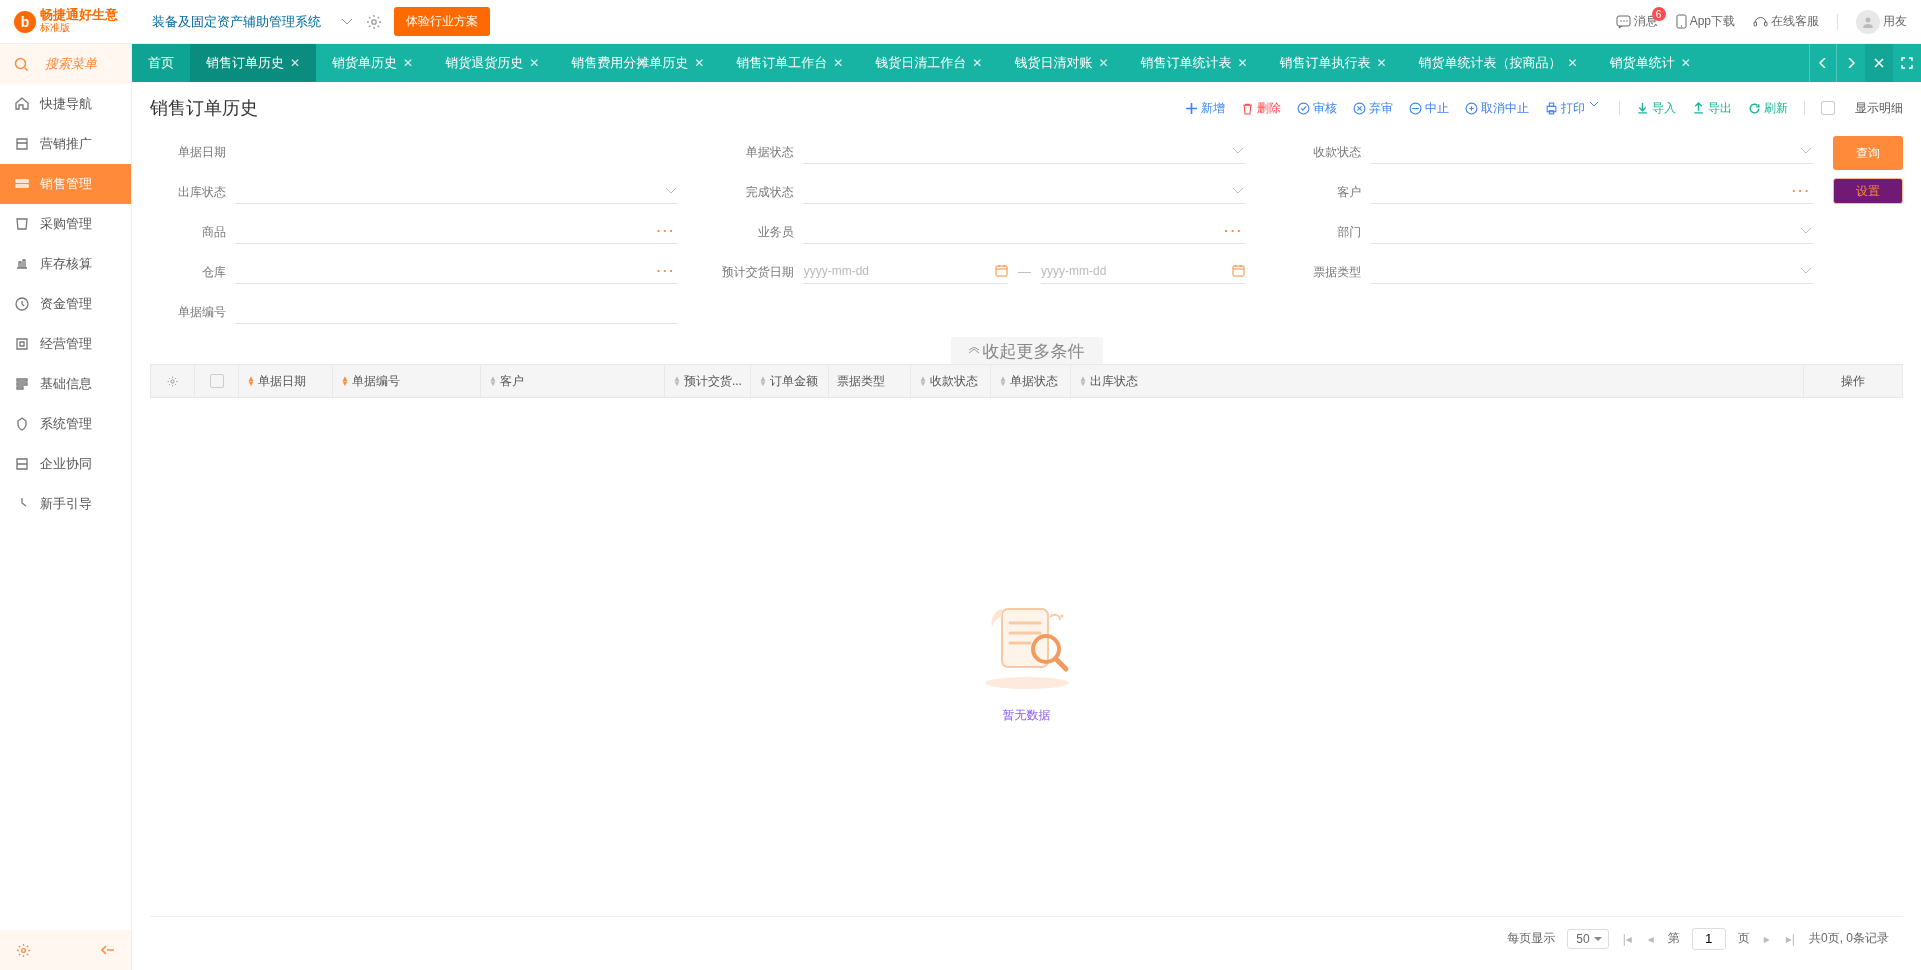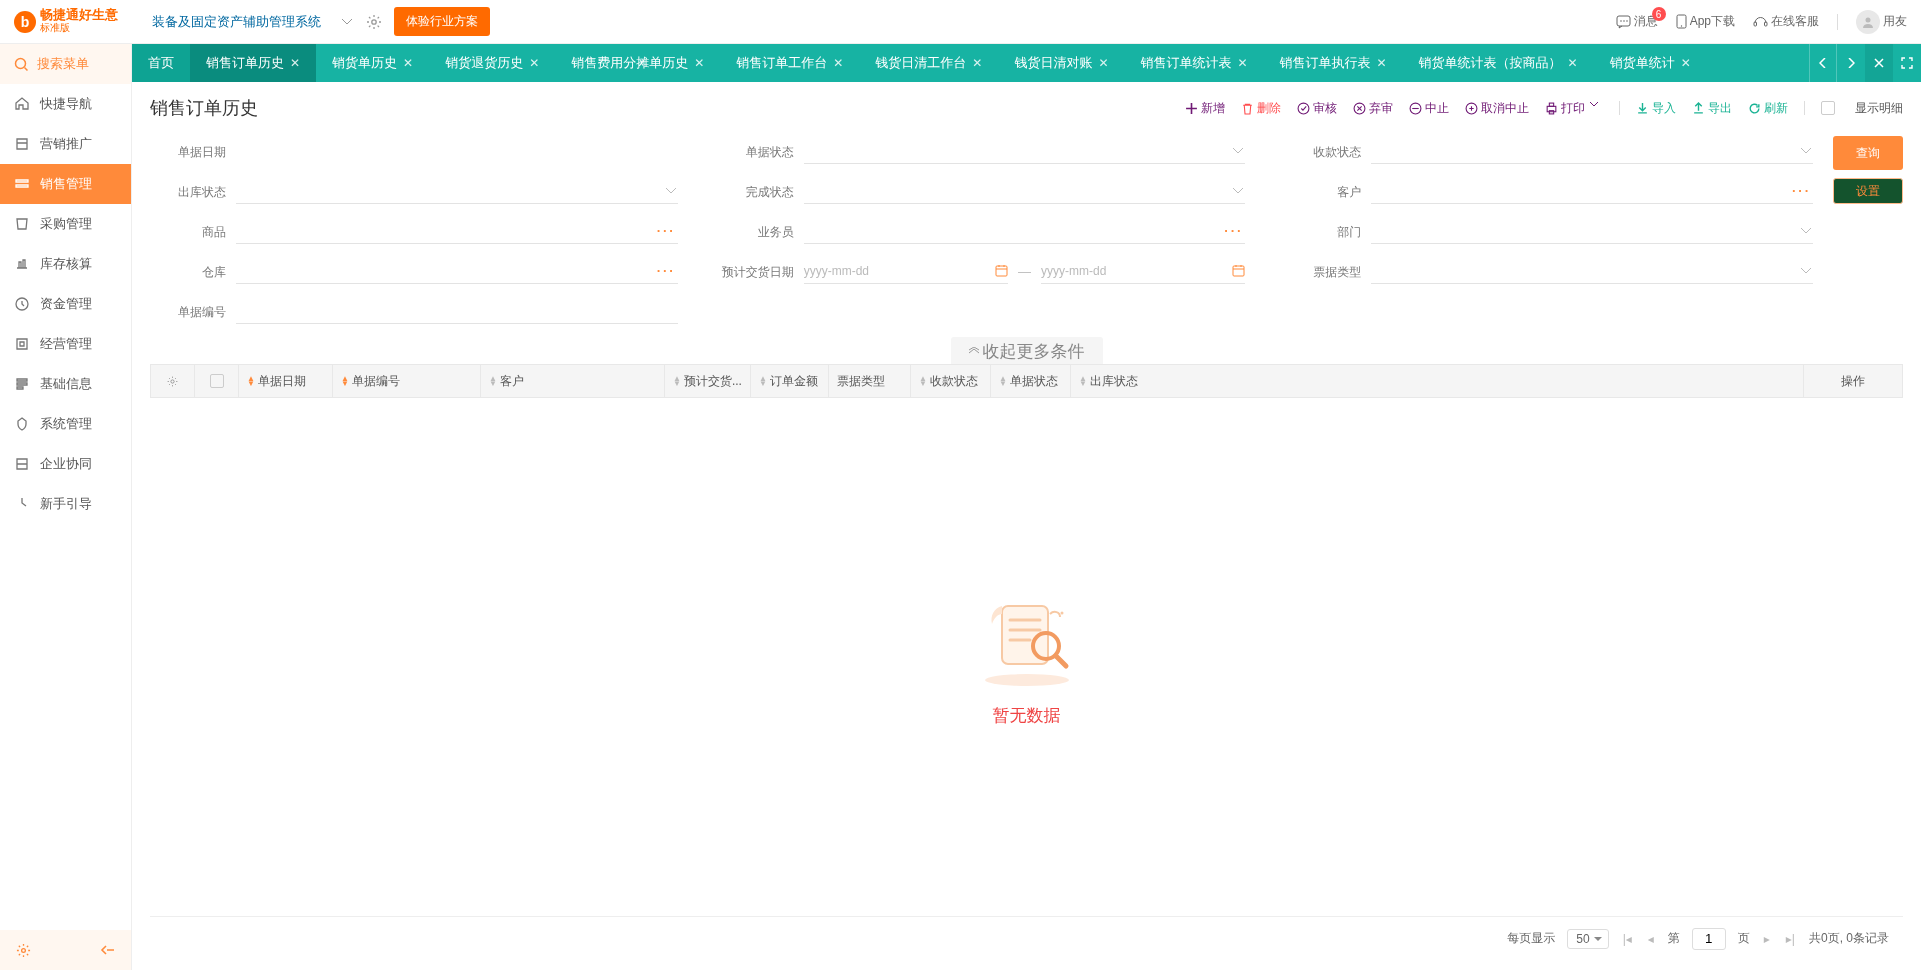--- a/index.html
+++ b/index.html
@@ -13,41 +13,41 @@
 .sys-select svg { margin-left:auto; }
 .gear-top { margin-left:14px; color:#999; display:flex; }
 .industry-btn { margin-left:12px; background:#ff6a00; color:#fff; border:none; border-radius:3px; padding:6px 12px; font-size:12px; cursor:pointer; }
 .top-right { margin-left:auto; display:flex; align-items:center; gap:18px; color:#666; font-size:12px; }
 .tr-item { display:flex; align-items:center; gap:3px; cursor:pointer; position:relative; }
 .badge { position:absolute; top:-6px; right:-8px; background:#ff4d4f; color:#fff; border-radius:8px; font-size:10px; min-width:14px; height:14px; display:flex; align-items:center; justify-content:center; padding:0 3px; }
 .tr-sep { width:1px; height:16px; background:#ddd; }
 .avatar { width:24px; height:24px; border-radius:50%; background:#e8e8e8; display:flex; align-items:center; justify-content:center; }
 .layout { display:flex; height:calc(100% - 44px); }
 .sidebar { width:132px; background:#fff; border-right:1px solid #eee; display:flex; flex-direction:column; position:relative; }
-.side-search { height:40px; display:flex; align-items:center; padding:0 14px; color:#ff8a3a; gap:8px; background:#fff7f0; }
+.side-search { height:40px; display:flex; align-items:center; padding:0 14px; color:#ff8a3a; gap:16px; background:#fff7f0;font-style:italic; }
 .side-item { height:40px; display:flex; align-items:center; padding:0 14px; gap:10px; color:#555; cursor:pointer; }
 .side-item.active { background:#ff8a3a; color:#fff; }
 .side-item svg { flex-shrink:0; }
 .side-bottom { margin-top:auto; height:40px; background:#fff7f0; display:flex; align-items:center; justify-content:space-between; padding:0 16px; color:#ff8a3a; }
 .main { flex:1; display:flex; flex-direction:column; min-width:0; }
 .tab-bar { height:38px; background:#17b3a3; display:flex; align-items:stretch; color:#fff; font-size:13px; position:relative; }
 .tab { padding:0 16px; display:flex; align-items:center; gap:6px; cursor:pointer; white-space:nowrap; }
 .tab.home { background:#0ea393; }
 .tab.active { background:#0a8c7e; }
 .tab-close { font-size:12px; opacity:.85; cursor:pointer; }
 .tab-ctrl { width:28px; display:flex; align-items:center; justify-content:center; background:#17b3a3; cursor:pointer; }
 .tab-ctrl.left { border-left:1px solid rgba(255,255,255,.25); border-right:1px solid rgba(255,255,255,.25); }
 .tab-ctrl.x { background:#13a596; }
 .tab-ctrl.full { background:#17b3a3; }
 .content { flex:1; padding:0 18px 10px; display:flex; flex-direction:column; overflow:hidden; }
 .page-head { height:52px; display:flex; align-items:center; }
 .page-title { font-size:18px; color:#333; }
 .actions { margin-left:auto; display:flex; align-items:center; gap:16px; font-size:12px; }
 .act { display:flex; align-items:center; gap:3px; cursor:pointer; }
-.act.orange { color:#701a75; }
+.act.orange { color:#3b82f6; }
 .act.red { color:#ff4d4f; }
 .act.teal { color:#1ab394; }
 .act svg { width:13px; height:13px; }
 .act-sep { width:1px; height:14px; background:#ddd; }
 .chk-wrap { display:flex; align-items:center; gap:20px; color:#555; }
 .chk { width:14px; height:14px; border:1px solid #ccc; border-radius:2px; }
 .filter-area { display:flex; }
 .filter-grid { flex:1; display:grid; grid-template-columns:repeat(3,1fr); gap:6px 40px; padding:4px 0 6px; }
 .f-row { display:flex; align-items:flex-start; min-height:34px; }
 .f-label { width:86px; text-align:right; color:#777; padding-top:6px; padding-right:10px; font-size:12px; }
@@ -56,41 +56,41 @@
 .chip { cursor:pointer; }
 .chip.active { background:#ff8a3a; color:#fff; padding:1px 7px; border-radius:9px; }
 .date-range { font-size:12px; color:#888; margin-top:3px; }
 .f-input { height:26px; border:none; border-bottom:1px solid #e3e3e3; display:flex; align-items:center; justify-content:flex-end; color:#bbb; padding-right:2px; cursor:pointer; }
 .f-input.dots { font-weight:bold; letter-spacing:2px; color:#ff8a3a; }
 .date-pair { display:flex; align-items:center; gap:10px; }
 .date-in { flex:1; height:26px; border-bottom:1px solid #e3e3e3; display:flex; align-items:center; justify-content:space-between; color:#bbb; font-size:12px; }
 .dash { color:#bbb; }
 .filter-btns { width:70px; display:flex; flex-direction:column; gap:8px; padding-top:2px; margin-left:20px; }
 .btn-query { background:#ff8a3a; color:#fff; border:none; border-radius:3px; height:34px; cursor:pointer; font-size:12px; }
-.btn-set { background:#14532d; color:#ff8a3a; border:1px solid #ffb98a; border-radius:3px; height:26px; cursor:pointer; font-size:12px; }
+.btn-set { background:#701a75; color:#ff8a3a; border:1px solid #ffb98a; border-radius:3px; height:26px; cursor:pointer; font-size:12px; }
 .collapse-bar { height:26px; display:flex; align-items:center; justify-content:center; }
 .collapse-pill { background:#f5f5f5; padding:3px 18px; border-radius:3px 3px 0 0; font-size:17px; color:#888; display:flex; align-items:center; gap:4px; cursor:pointer; }
 .table-head { display:flex; background:#f5f5f5; height:34px; align-items:center; border:1px solid #e8e8e8; font-size:12px; color:#555; }
 .th { display:flex; align-items:center; padding:0 8px; border-right:1px solid #e8e8e8; height:100%; gap:3px; }
 .th:last-child { border-right:none; }
 .sort-ico { display:flex; flex-direction:column; line-height:5px; font-size:8px; color:#bbb; }
 .th-gear { width:44px; justify-content:center; }
 .th-chk { width:44px; justify-content:center; }
 .th-date { width:94px; }
 .th-no { width:148px; }
 .th-cust { width:184px; }
 .th-deliv { width:86px; }
 .th-amount { width:78px; }
 .th-ticket { width:82px; }
 .th-paystat { width:80px; }
 .th-billstat { width:80px; }
 .th-outstat { flex:1; }
 .th-op { width:98px; justify-content:center; }
 .sort-ico.orange { color:#ff8a3a; }
-.empty-zone { flex:1; display:flex; flex-direction:column; align-items:center; justify-content:center; color:#ef4444; font-size:17px; gap:16px;text-align:center; }
+.empty-zone { flex:1; display:flex; flex-direction:column; align-items:center; justify-content:center; color:#8b5cf6; font-size:12px; gap:16px;text-align:center; }
 .empty-img { width:110px; height:100px; position:relative; }
 .pager { height:44px; border-top:1px solid #eee; display:flex; align-items:center; justify-content:flex-end; gap:12px; font-size:12px; color:#666; padding-right:14px; }
 .pg-sel { border:1px solid #ddd; padding:2px 18px 2px 8px; border-radius:3px; position:relative; }
 .pg-sel:after { content:""; position:absolute; right:6px; top:7px; border:4px solid transparent; border-top-color:#888; }
 .pg-btn { color:#bbb; cursor:pointer; padding:0 2px; }
 .pg-in { width:34px; height:22px; border:1px solid #ddd; border-radius:3px; text-align:center; }
 svg { display:block; }
 </style>
 </head>
 <body>

